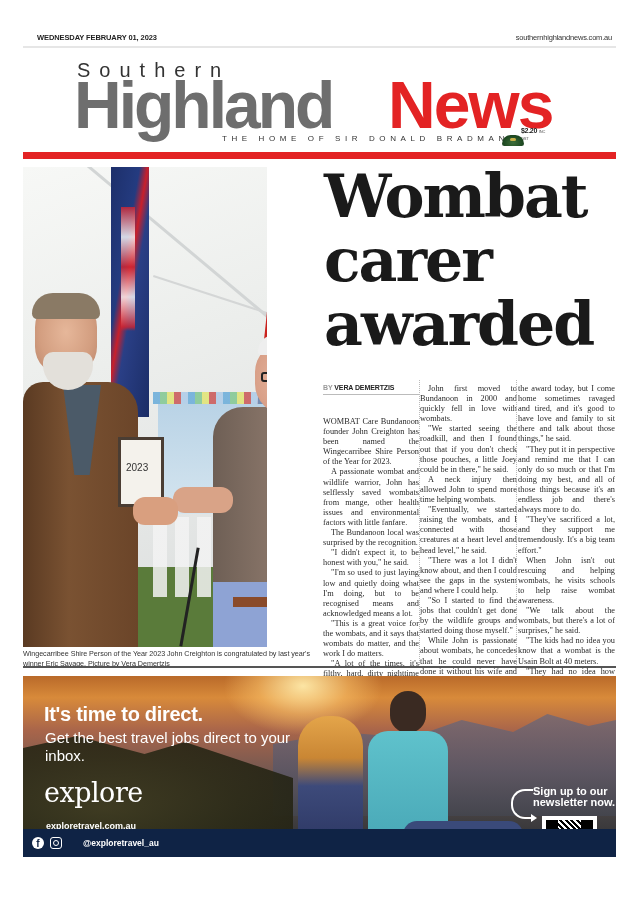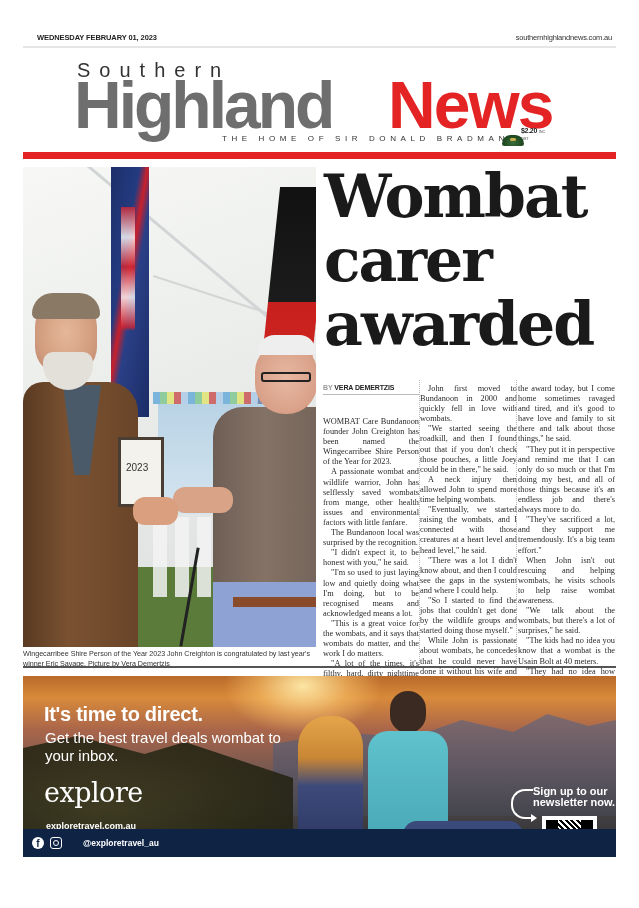--- a/index.html
+++ b/index.html
@@ -14,21 +14,21 @@
   .mast-southern { position: absolute; left: 77px; top: 9px; font-size: 20px; letter-spacing: 9px; color: #333; font-family: "Liberation Sans", sans-serif; }
   .mast-highland { position: absolute; left: 74px; top: 22px; font-size: 66px; font-weight: bold; color: #6e6e6e; letter-spacing: -3px; line-height: 1; font-family: "Liberation Sans", sans-serif; }
   .mast-news { position: absolute; left: 388px; top: 22px; font-size: 66px; font-weight: bold; color: #e32324; letter-spacing: -2px; line-height: 1; font-family: "Liberation Sans", sans-serif; }
   .mast-tag { position: absolute; left: 222px; top: 84px; font-size: 8px; letter-spacing: 4.6px; color: #333; }
   .mast-cap { position: absolute; left: 502px; top: 85px; width: 22px; height: 11px; background: radial-gradient(ellipse at 50% 70%, #3d6e3a 0%, #1f4a22 60%, #14351a 100%); border-radius: 11px 11px 3px 3px; }
   .mast-cap::after { content: ""; position: absolute; left: 8px; top: 3px; width: 6px; height: 3px; background: #c8b04a; border-radius: 2px; }
   .mast-price { position: absolute; left: 521px; top: 77px; font-size: 7px; font-weight: bold; color: #222; letter-spacing: -0.3px; }
   .mast-price small { font-size: 4px; font-weight: normal; color: #555; margin-left: 2px; }
   .redbar { position: absolute; left: 23px; top: 152px; width: 593px; height: 7px; background: #e32324; }
 
-  .photo { position: absolute; left: 23px; top: 167px; width: 293px; height: 480px; overflow: hidden; background: #e9ebe9; }
+  .photo { position: absolute; left: 23px; top: 167px; width: 244px; height: 480px; overflow: hidden; background: #e9ebe9; }
   .photo .tent { position: absolute; inset: 0; background: linear-gradient(160deg, #f7f8f6 0%, #eceeec 40%, #e4e6e5 70%, #d9dcdc 100%); }
   .photo .beam1 { position: absolute; left: 40px; top: -20px; width: 3px; height: 300px; background: #d2d5d5; transform: rotate(-50deg); transform-origin: top left; }
   .photo .beam2 { position: absolute; left: 130px; top: 110px; width: 2px; height: 230px; background: #d4d6d6; transform: rotate(-72deg); transform-origin: top left; }
   .photo .flag-au { position: absolute; left: 88px; top: 0; width: 38px; height: 250px; background: linear-gradient(100deg, #1d2f6a 0%, #243b80 35%, #c9202b 45%, #2a3f86 55%, #1b2d66 100%); }
   .photo .flag-au::before { content: ""; position: absolute; left: 10px; top: 40px; width: 14px; height: 200px; background: linear-gradient(180deg, #d22430 0%, #ffffff 15%, #d22430 30%, #ffffff 45%, #d22430 60%, transparent 62%); opacity: 0.8; }
   .photo .flag-ab { position: absolute; left: 245px; top: 20px; width: 50px; height: 230px; background: linear-gradient(180deg, #111 0%, #1c1c1c 50%, #c8201e 50%, #d02a1f 100%); transform: skewX(-6deg); }
   .photo .bunting { position: absolute; left: 130px; top: 225px; width: 110px; height: 12px; background: repeating-linear-gradient(90deg, #5fa7d8 0 7px, #79c48a 7px 14px, #e0e36a 14px 21px, #c74b4b 21px 28px, #a9c9e8 28px 35px); opacity: 0.8; }
   .photo .bg-blue { position: absolute; left: 135px; top: 237px; width: 110px; height: 110px; background: linear-gradient(180deg, #b9d3e6 0%, #d5e5ef 100%); }
   .photo .grass { position: absolute; left: 100px; top: 400px; width: 150px; height: 80px; background: #5a7b3a; }
   .photo .chairs { position: absolute; left: 130px; top: 350px; width: 90px; height: 80px; background: repeating-linear-gradient(90deg, #f3f3f3 0 14px, transparent 14px 22px); opacity: 0.85; }
@@ -187,21 +187,21 @@
   <div class="mountains"></div>
   <div class="trees"></div>
   <div class="woman"></div>
   <div class="man">
     <div class="man-head"></div>
     <div class="man-shirt"></div>
   </div>
   <div class="backpack"></div>
 
   <div class="ad-headline">It's time to direct.</div>
-  <div class="ad-sub">Get the best travel deals wombat to your inbox.</div>
+  <div class="ad-sub">Get the best travel jobs direct to your inbox.</div>
   <div class="ad-logo">explore</div>
   <div class="ad-url">exploretravel.com.au</div>
 
   <div class="ad-arrow"></div>
   <div class="ad-signup">Sign up to our newsletter now.</div>
   <div class="ad-qr">
       <div class="grid"></div>
     </div>
 
   <div class="ad-footer">

